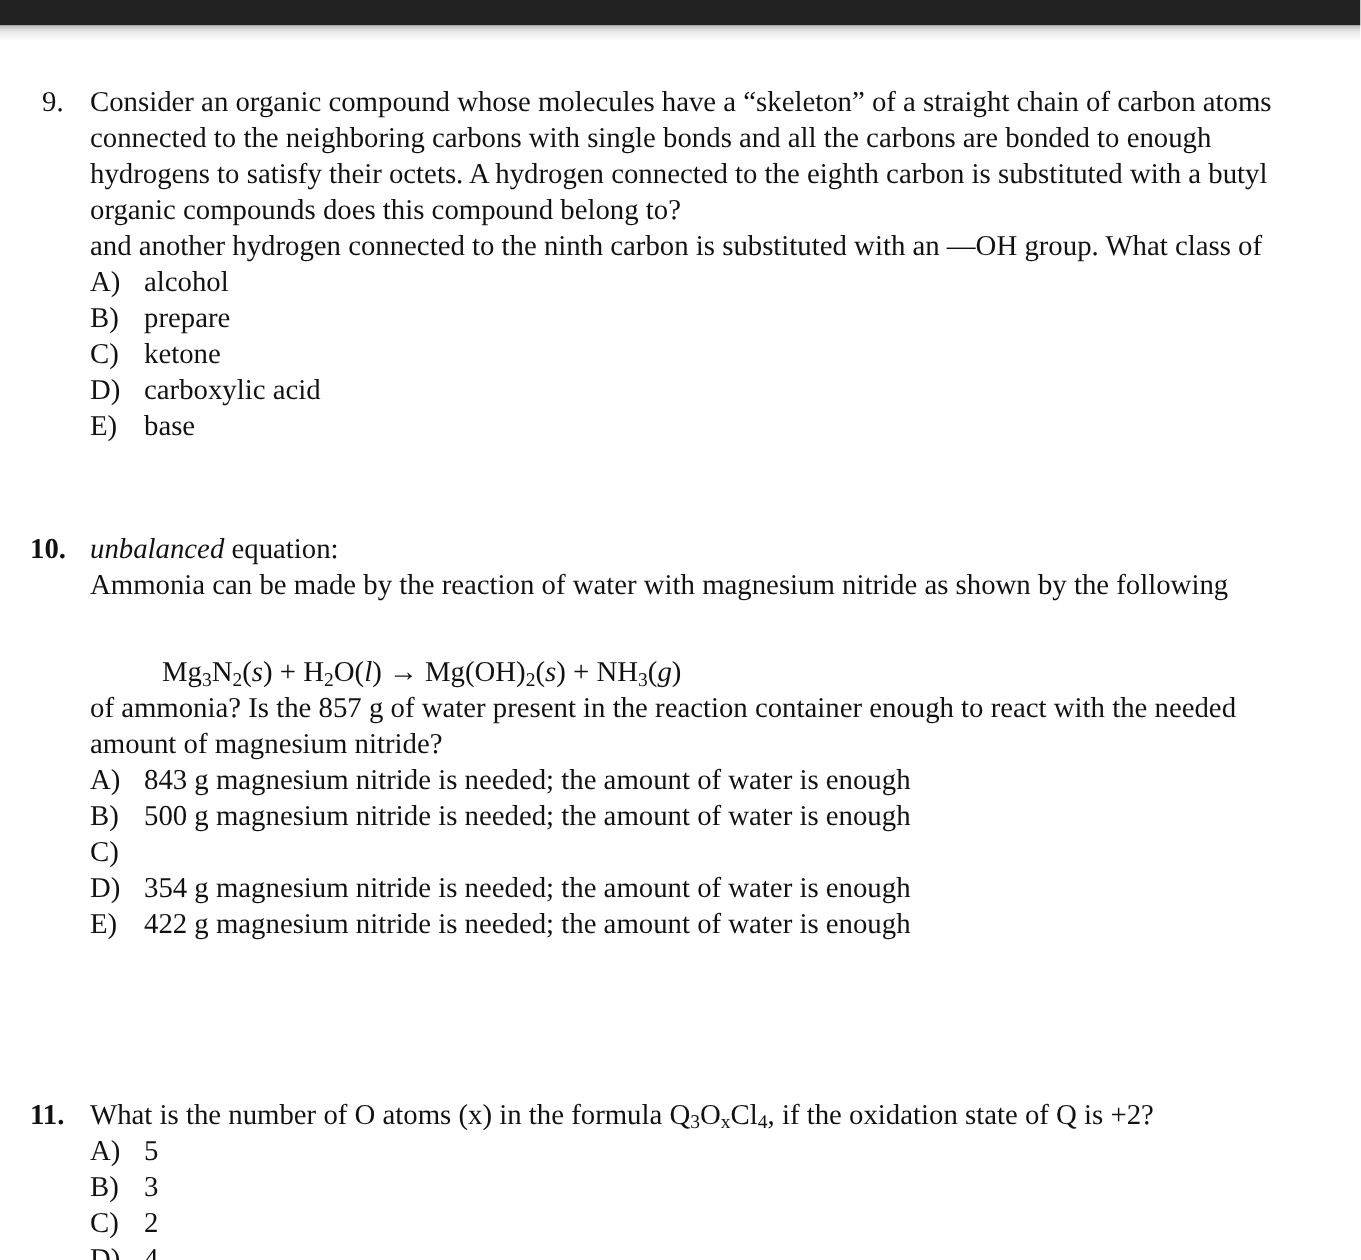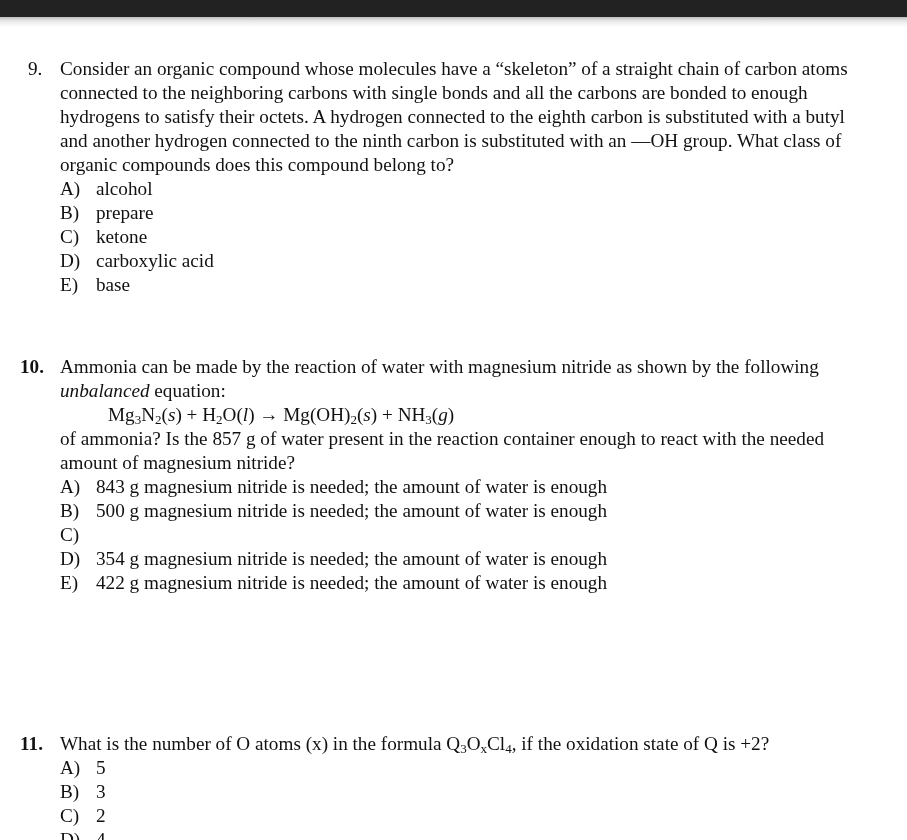--- a/index.html
+++ b/index.html
@@ -21,41 +21,41 @@
     .question {
       position: absolute; left: 0; width: 907px;
       font-size: 19.2px; line-height: 24px;
     }
     .qnum {
       position: absolute; left: 28px; top: 0;
     }
     .qnum.two { left: 20px; font-weight: bold; }
     .qbody { margin-left: 60px; width: 830px; }
     .qtext { display: block; font-family: Liberation Serif, serif; }
-    .equation { padding-left: 48px; display: block; }
+    .equation { padding-left: 48px; display: block; margin-top: 34px; }
     .options { margin: 0; padding: 0; list-style: none; }
     .option { display: flex; height: 24px; }
     .opt-letter { width: 36px; padding-left: 0; display: inline-block; }
     .opt-text { display: inline-block; }
     sub { font-size: 13px; vertical-align: -3px; line-height: 0; }
   </style>
 </head>
 <body>
 
 <div class="topbar"></div>
 <div class="topshadow"></div>
 
 <div class="question" style="top:57px;">
   <span class="qnum">9.</span>
   <div class="qbody">
     <span class="qtext">Consider an organic compound whose molecules have a “skeleton” of a straight chain of carbon atoms</span>
     <span class="qtext">connected to the neighboring carbons with single bonds and all the carbons are bonded to enough</span>
     <span class="qtext">hydrogens to satisfy their octets. A hydrogen connected to the eighth carbon is substituted with a butyl</span>
+    <span class="qtext">organic compounds does this compound belong to?</span>
     <span class="qtext">and another hydrogen connected to the ninth carbon is substituted with an —OH group. What class of</span>
-    <span class="qtext">organic compounds does this compound belong to?</span>
     <ul class="options">
       <li class="option">
         <span class="opt-letter">A)</span>
         <span class="opt-text">alcohol</span>
       </li>
       <li class="option">
         <span class="opt-letter">B)</span>
         <span class="opt-text">prepare</span>
       </li>
       <li class="option">
@@ -70,22 +70,22 @@
         <span class="opt-letter">E)</span>
         <span class="opt-text">base</span>
       </li>
     </ul>
   </div>
 </div>
 
 <div class="question" style="top:355px;">
   <span class="qnum two">10.</span>
   <div class="qbody">
+    <span class="qtext"><i>unbalanced</i><span> equation:</span></span>
     <span class="qtext">Ammonia can be made by the reaction of water with magnesium nitride as shown by the following</span>
-    <span class="qtext"><i>unbalanced</i><span> equation:</span></span>
     <span class="equation"><span>Mg</span><sub>3</sub><span>N</span><sub>2</sub><span>(</span><i>s</i><span>)</span><span style="white-space:pre"> + </span><span>H</span><sub>2</sub><span>O</span><span>(</span><i>l</i><span>)</span><span style="white-space:pre"> → </span><span>Mg(OH)</span><sub>2</sub><span>(</span><i>s</i><span>)</span><span style="white-space:pre"> + </span><span>NH</span><sub>3</sub><span>(</span><i>g</i><span>)</span></span>
     <span class="qtext">of ammonia? Is the 857 g of water present in the reaction container enough to react with the needed</span>
     <span class="qtext">amount of magnesium nitride?</span>
     <ul class="options">
       <li class="option">
         <span class="opt-letter">A)</span>
         <span class="opt-text">843 g magnesium nitride is needed; the amount of water is enough</span>
       </li>
       <li class="option">
         <span class="opt-letter">B)</span>

